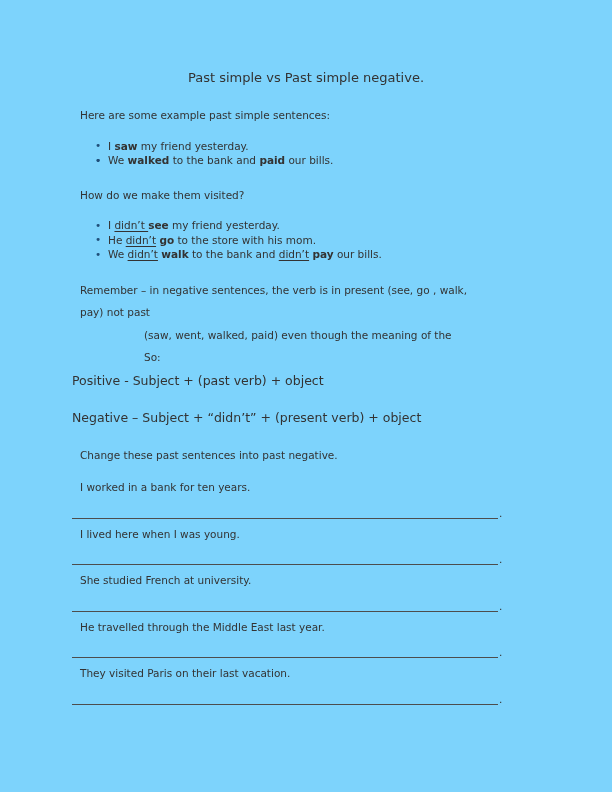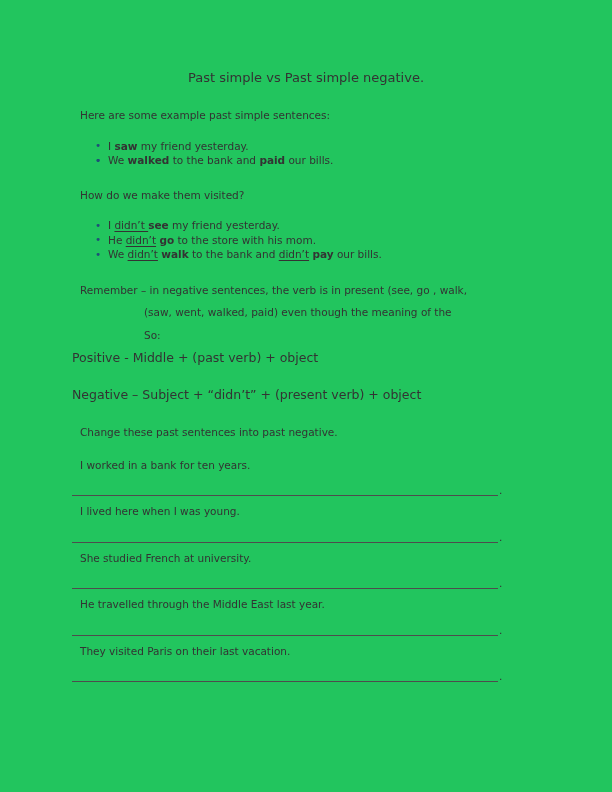--- a/index.html
+++ b/index.html
@@ -1,19 +1,19 @@
 <!DOCTYPE html>
 <html><head>
 <meta charset="utf-8">
 <style>
   html,body{margin:0;padding:0;background:#ffffff;}
   .page{
     position:relative;
     width:612px;height:792px;
-    background:#22c55e;
+    background:#7dd3fc;
     font-family:"DejaVu Sans", sans-serif;
     color:#333333;
     overflow:hidden;
   }
   .content{
     position:absolute;left:72px;top:0;width:468px;
     padding-top:70px;
     font-size:10.5px;line-height:14.5px;
   }
   .doc-title{
@@ -85,25 +85,26 @@
         <span><span>He </span><span class="u">didn’t</span><span> </span><span class="b">go</span><span> to the store with his mom.</span></span>
       </li>
       <li>
         <span class="bullet">•</span>
         <span><span>We </span><span class="u">didn’t</span><span> </span><span class="b">walk</span><span> to the bank and </span><span class="u">didn’t</span><span> </span><span class="b">pay</span><span> our bills.</span></span>
       </li>
     </ul>
 
     <div class="remember">
       <div class="para">Remember – in negative sentences, the verb is in present (see, go , walk,</div>
+      <div class="para">pay) not past</div>
       <div class="para ind">(saw, went, walked, paid) even though the meaning of the</div>
       <div class="para ind">So:</div>
     </div>
 
-    <div class="formula pos">Positive - Middle + (past verb) + object</div>
+    <div class="formula pos">Positive - Subject + (past verb) + object</div>
     <div class="formula neg">Negative – Subject + “didn’t” + (present verb) + object</div>
 
     <p class="para instruction">Change these past sentences into past negative.</p>
 
     <div class="ex-item first">
       <div class="para">I worked in a bank for ten years.</div>
       <div class="blank">
         <span class="rule"></span>
         <span class="dot">.</span>
       </div>

